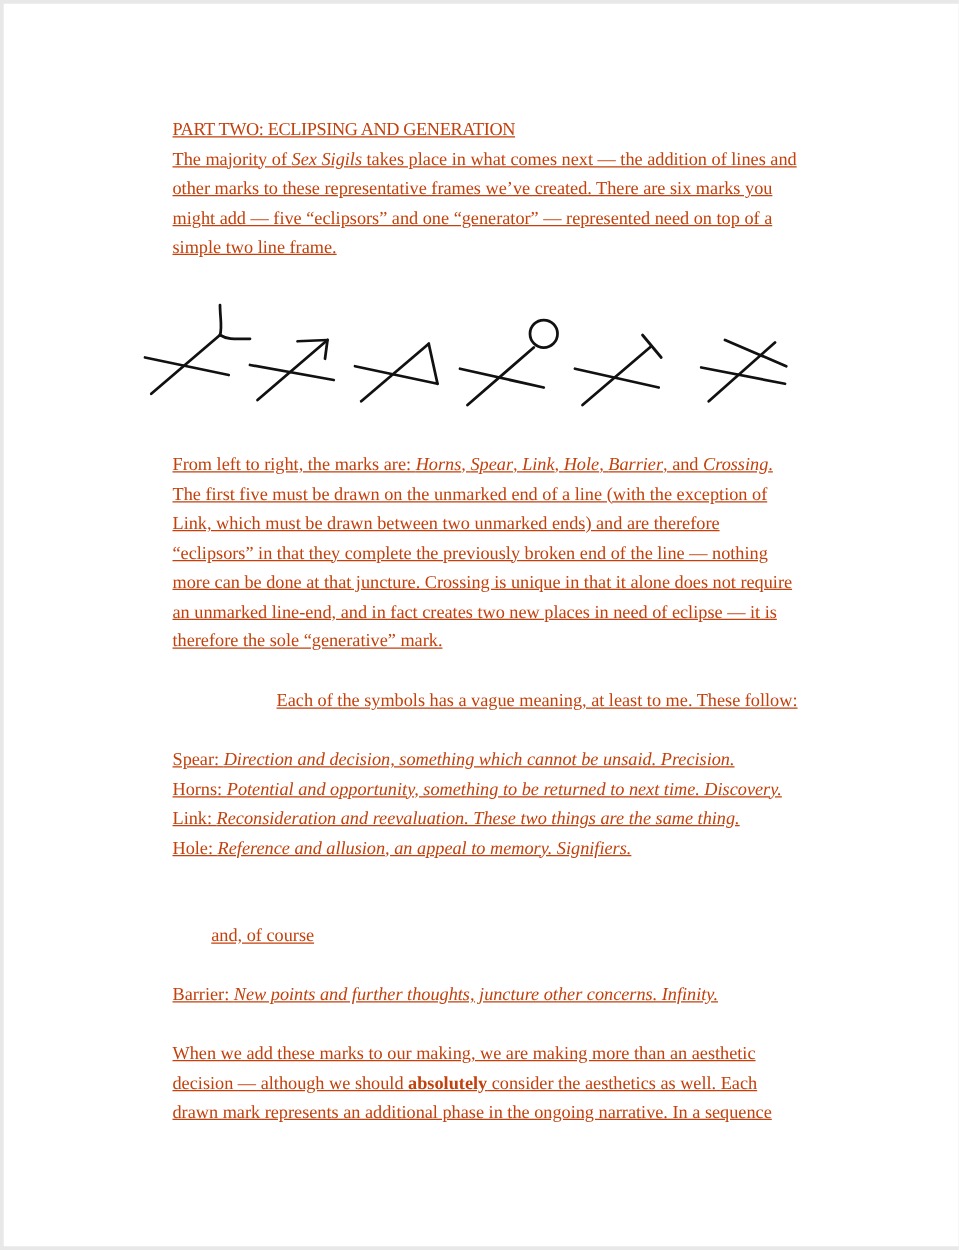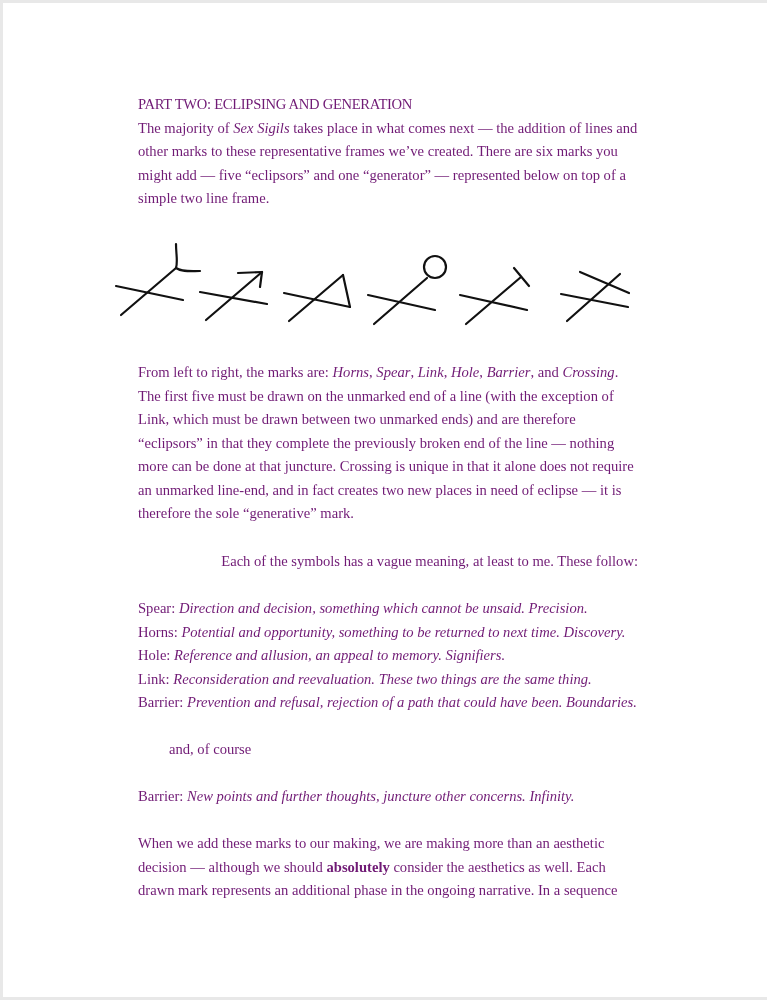--- a/index.html
+++ b/index.html
@@ -14,22 +14,23 @@
       left: 3px; top: 3px;
       width: 764px; height: 994px;
       background: #ffffff;
     }
     .text {
       position: absolute;
       left: 138px;
       width: 500px;
       font-family: "Liberation Serif", "DejaVu Serif", serif;
       font-size: 14.6px;
-      color: #701a75;
+      color: #c2410c;
       line-height: 23.5px;
+      text-decoration: underline;
     }
     .heading {
       font-size: 14.6px;
       letter-spacing: -0.3px;
       margin: 0;
       font-weight: normal;
     }
     p { margin: 0; }
     em { font-style: italic; }
     strong { font-weight: bold; }
@@ -48,21 +49,21 @@
     }
   </style>
 </head>
 <body>
 
 <div class="page"></div>
 
 <div class="text" style="top:93px;">
   <h2 class="heading">PART TWO: ECLIPSING AND GENERATION</h2>
   <p>
-    <span>The majority of </span><em>Sex Sigils</em><span> takes place in what comes next — the addition of lines and other marks to these representative frames we’ve created. There are six marks you might add — five “eclipsors” and one “generator” — represented below on top of a simple two line frame.</span>
+    <span>The majority of </span><em>Sex Sigils</em><span> takes place in what comes next — the addition of lines and other marks to these representative frames we’ve created. There are six marks you might add — five “eclipsors” and one “generator” — represented need on top of a simple two line frame.</span>
   </p>
 </div>
 
 <div class="figure">
   <svg width="767" height="1000" viewBox="0 0 767 1000">
 
     <g>
       <line class="stroke" x1="116" y1="286" x2="183" y2="300"></line>
       <line class="stroke" x1="121" y1="315" x2="176" y2="268"></line>
       <path class="stroke" d="M176,268 C178,262 176,254 176,244"></path>
@@ -107,23 +108,22 @@
   </p>
 </div>
 
 <div class="text" style="top:550px;text-align:right;">
   <p>Each of the symbols has a vague meaning, at least to me. These follow:</p>
 </div>
 
 <div class="text" style="top:597px; width:520px;">
   <p><span>Spear: </span><em>Direction and decision, something which cannot be unsaid. Precision.</em></p>
   <p><span>Horns: </span><em>Potential and opportunity, something to be returned to next time. Discovery.</em></p>
+  <p><span>Link: </span><em>Reconsideration and reevaluation. These two things are the same thing.</em></p>
   <p><span>Hole: </span><em>Reference and allusion, an appeal to memory. Signifiers.</em></p>
-  <p><span>Link: </span><em>Reconsideration and reevaluation. These two things are the same thing.</em></p>
-  <p><span>Barrier: </span><em>Prevention and refusal, rejection of a path that could have been. Boundaries.</em></p>
 </div>
 
 <div class="text" style="top:738px;margin-left:31px;">
   <p>and, of course</p>
 </div>
 
 <div class="text" style="top:785px;">
   <p><span>Barrier: </span><em>New points and further thoughts, juncture other concerns. Infinity.</em></p>
 </div>
 

